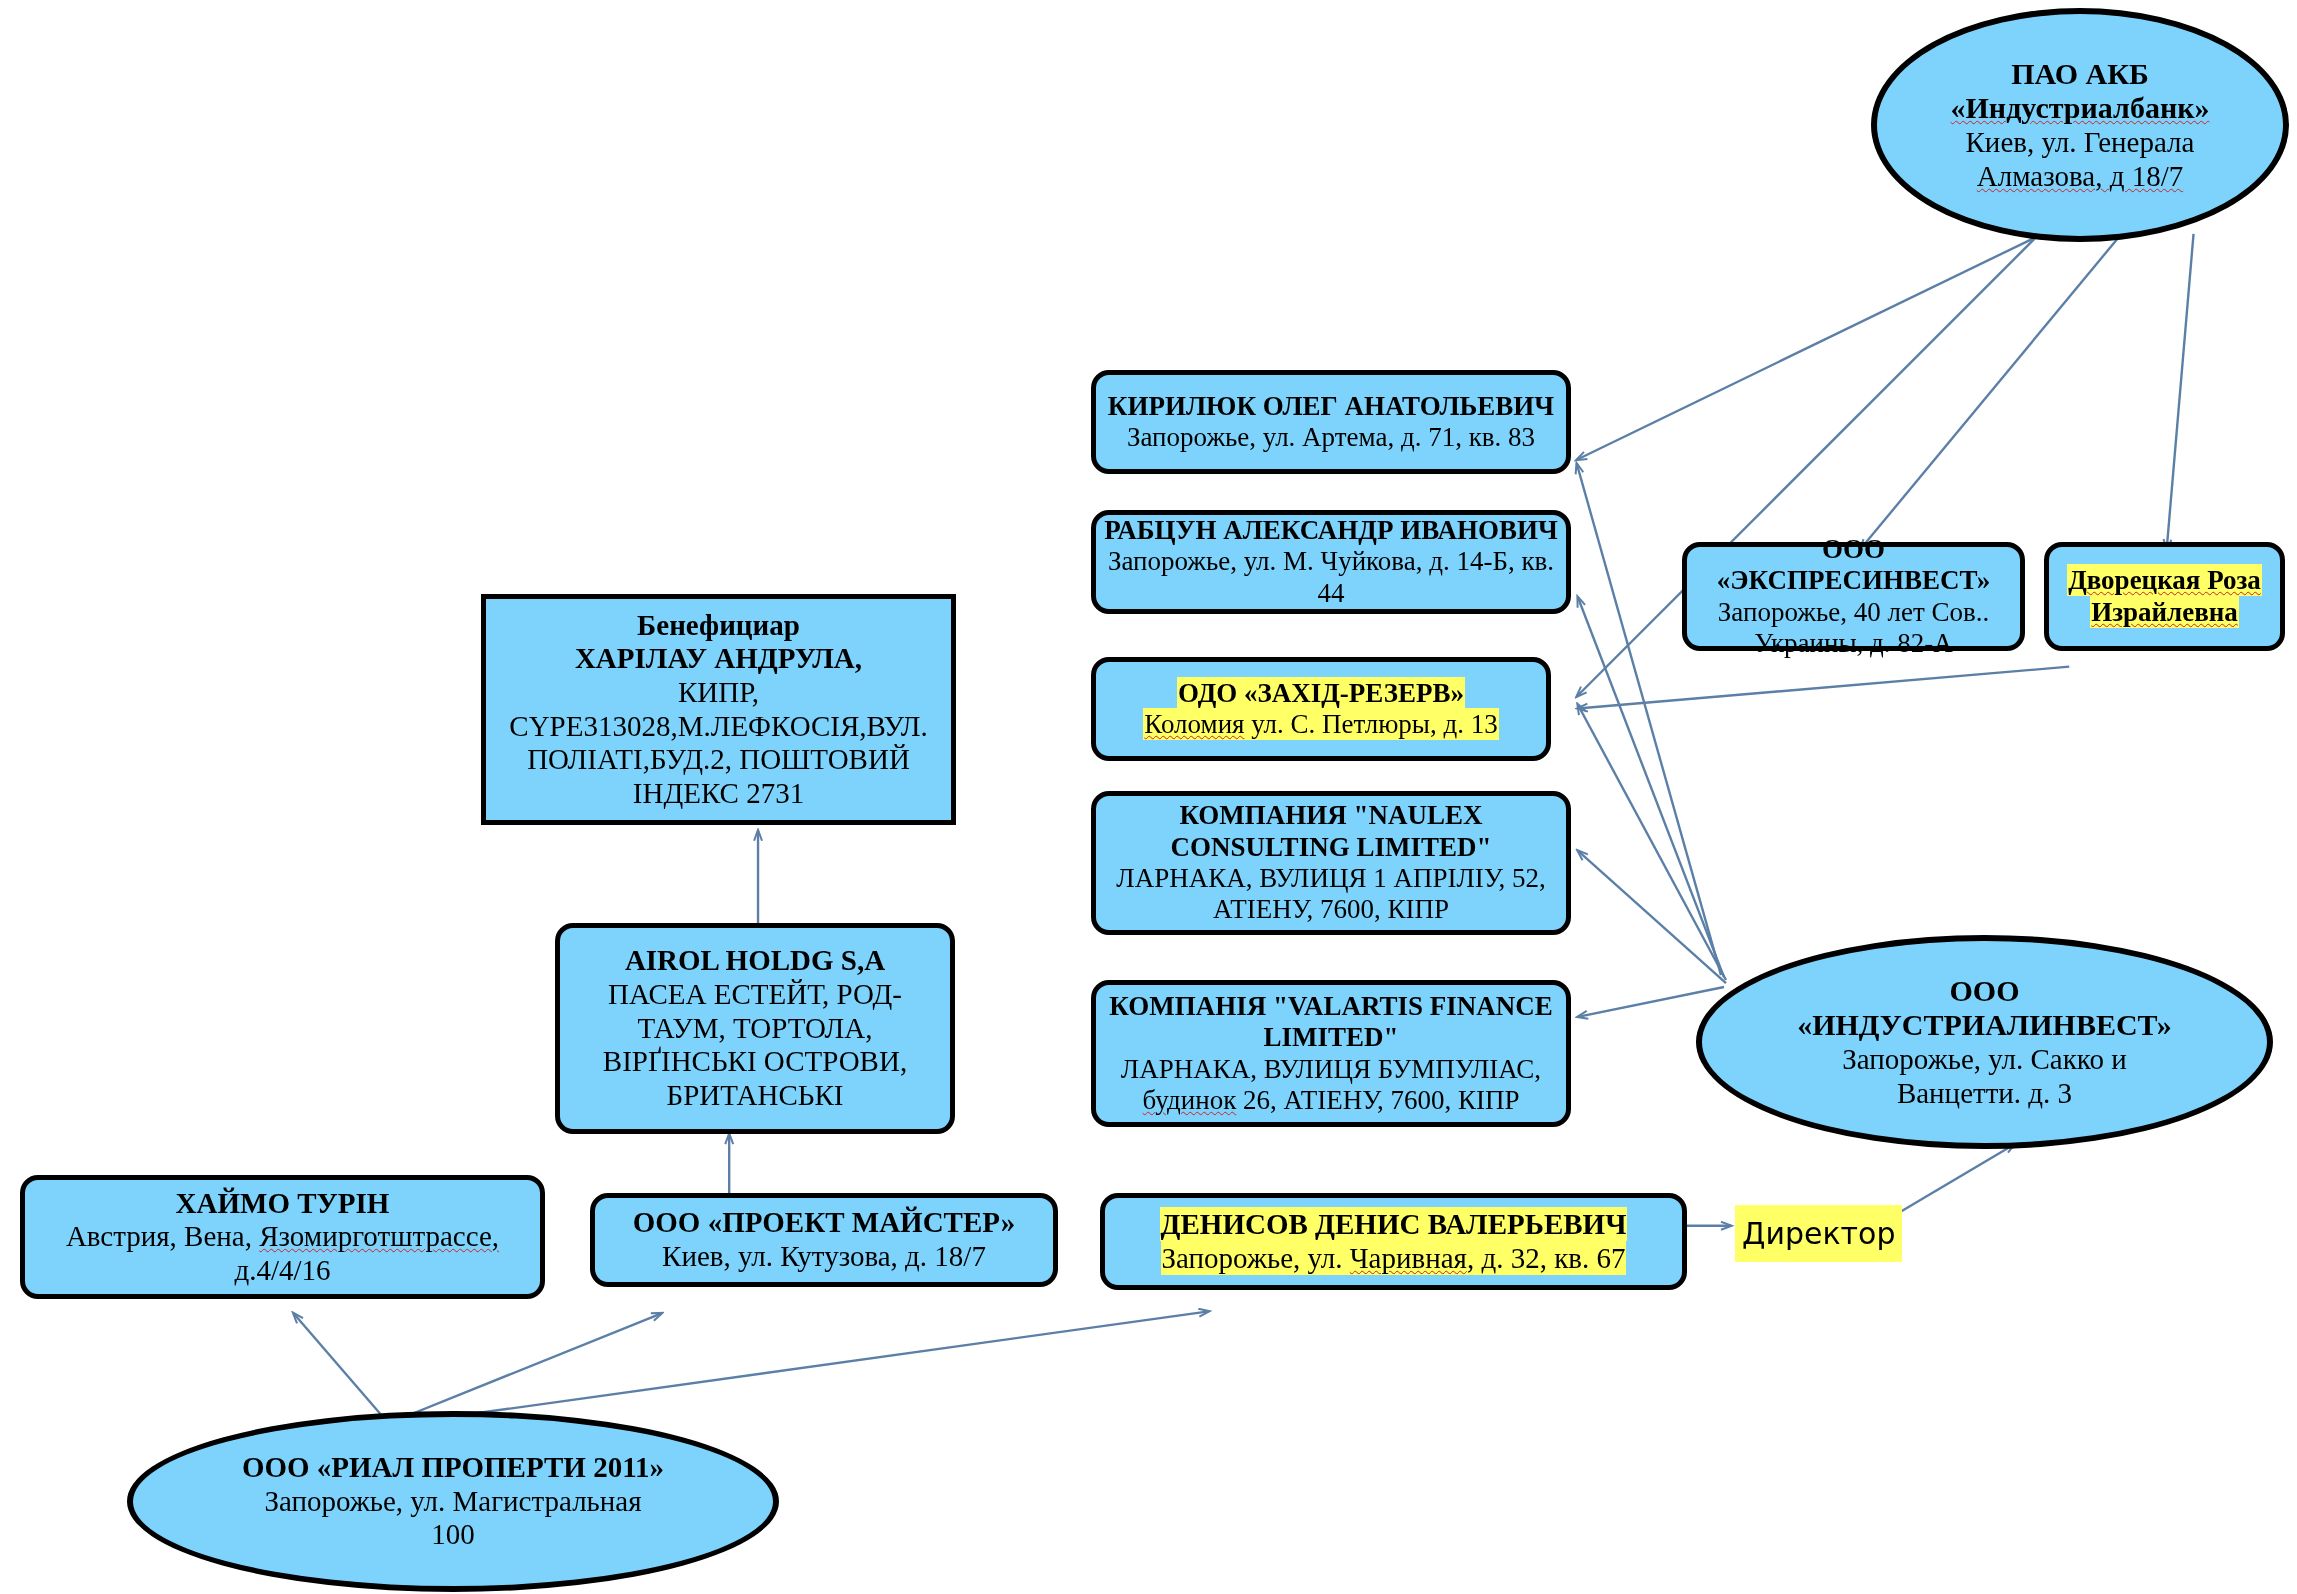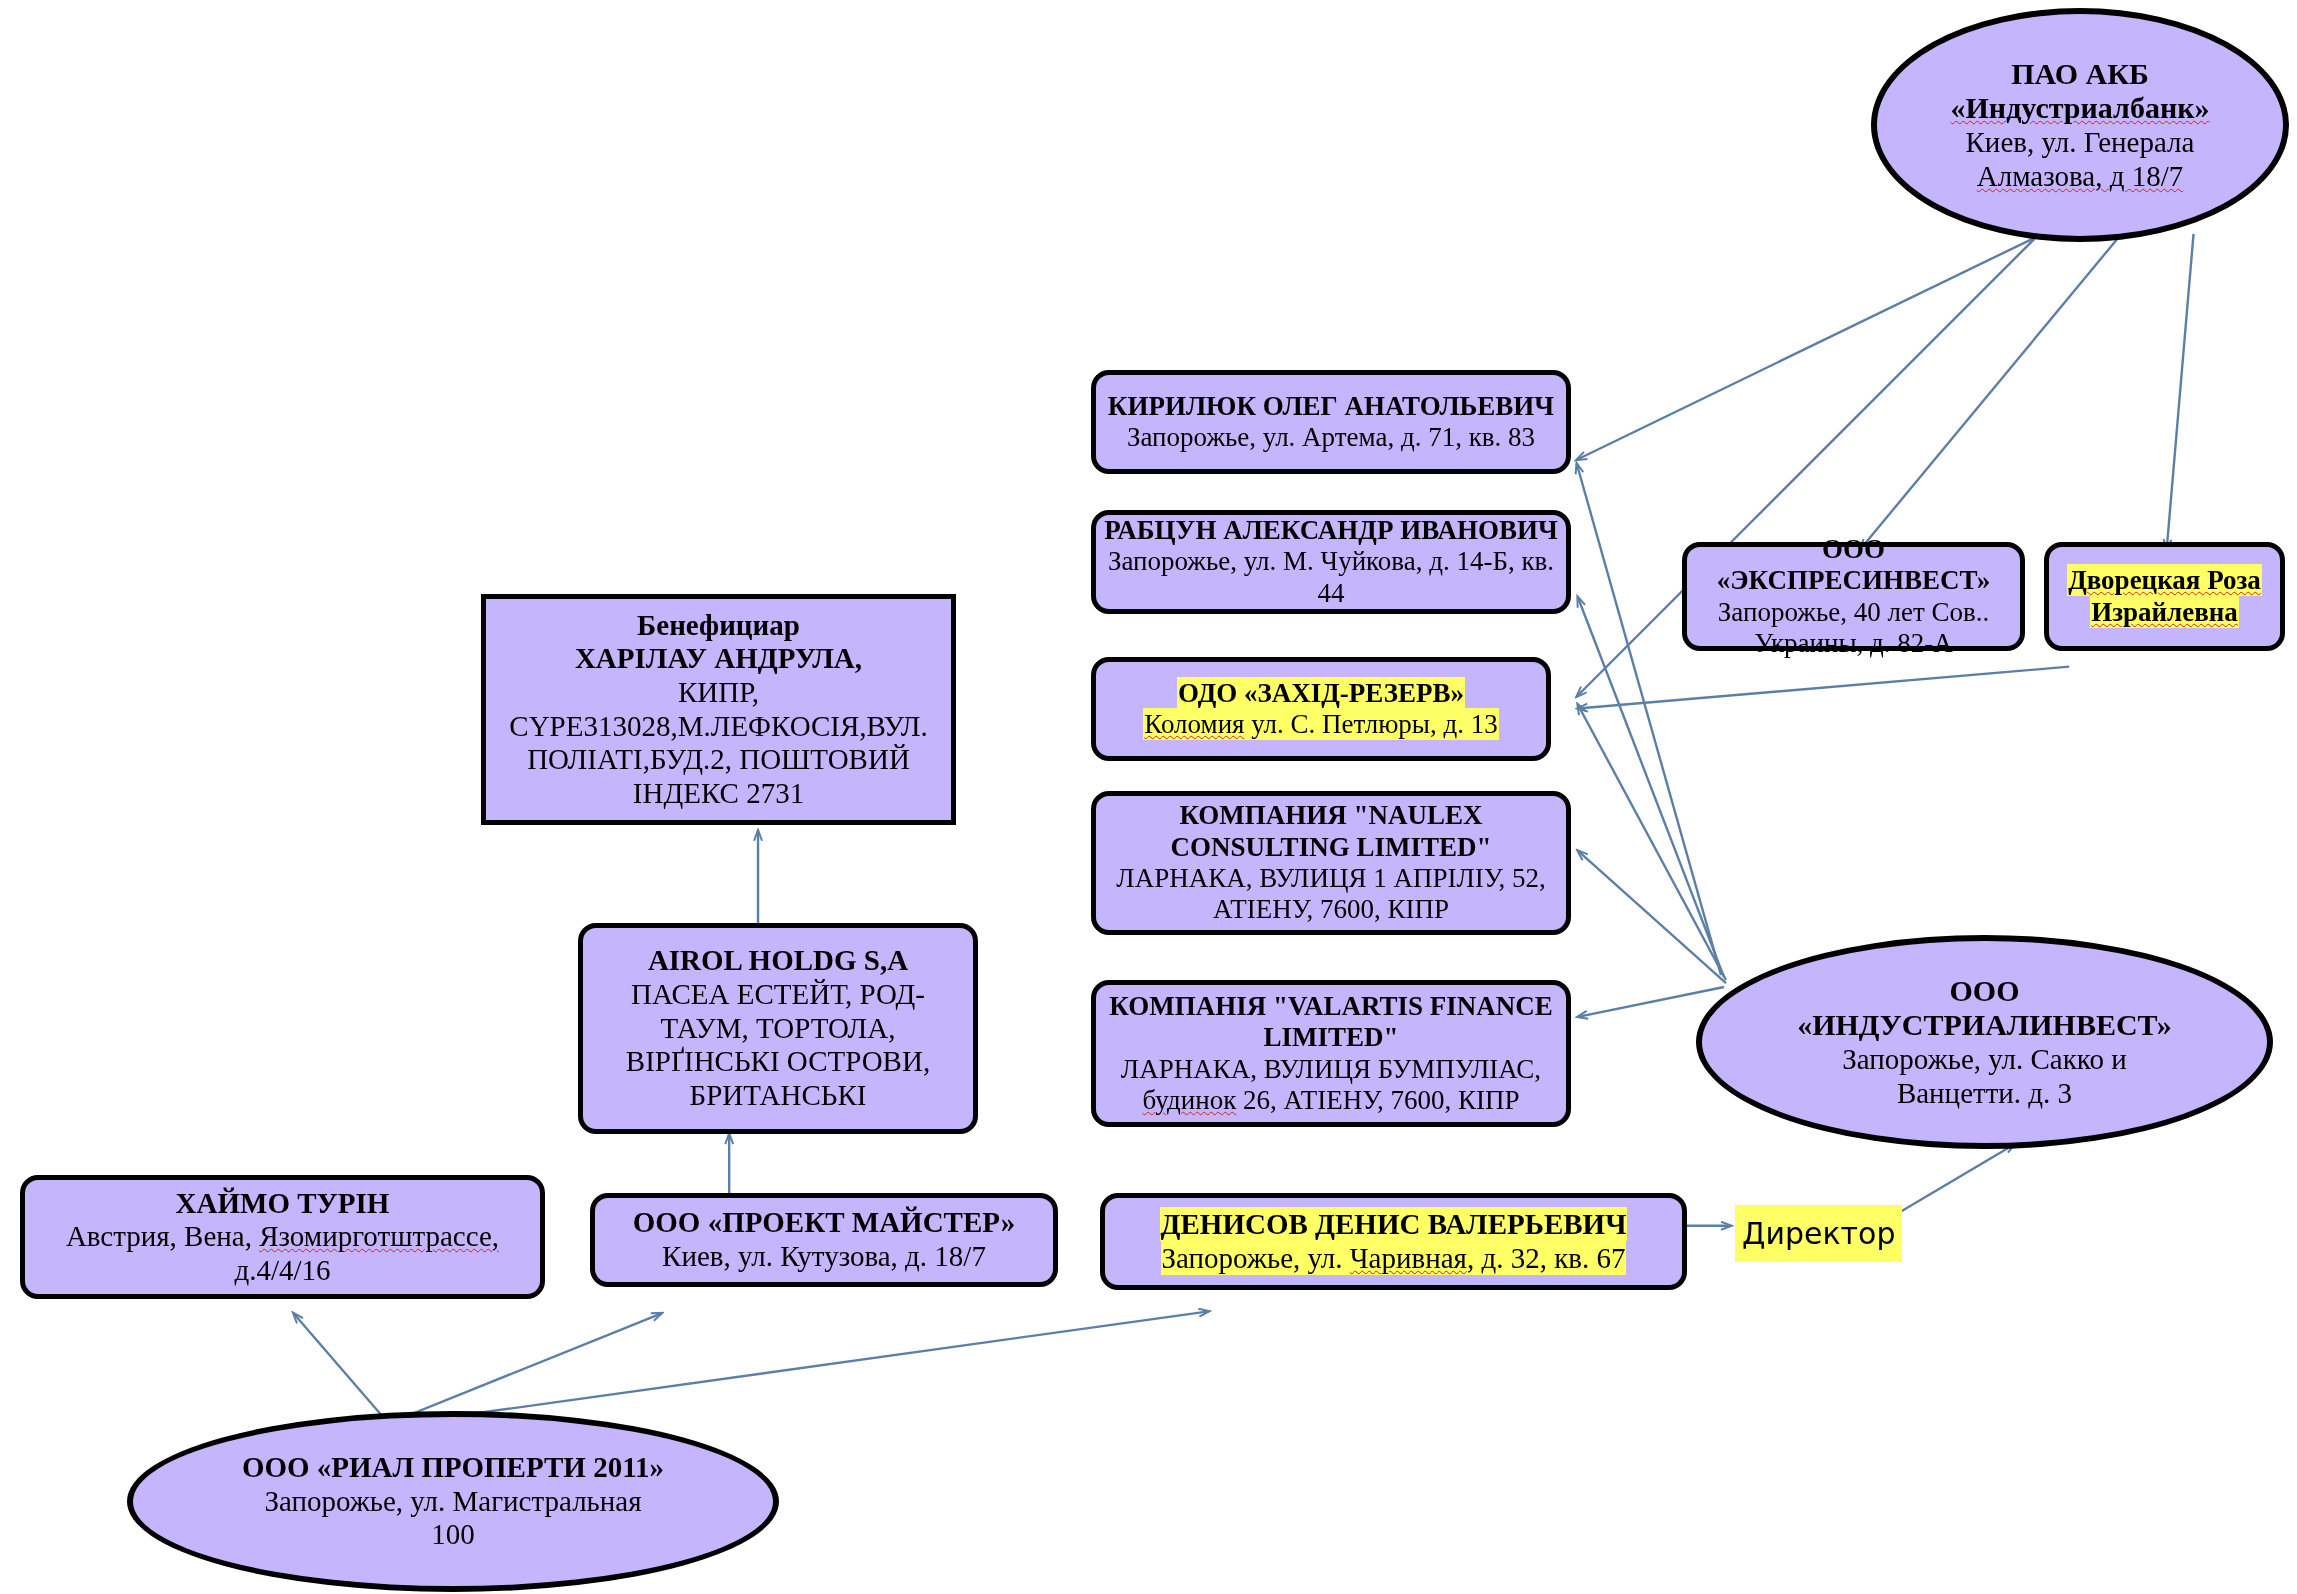--- a/index.html
+++ b/index.html
@@ -23,21 +23,21 @@
     pointer-events: none;
   }
   .node {
     position: absolute;
     box-sizing: border-box;
     display: flex;
     flex-direction: column;
     align-items: center;
     justify-content: center;
     text-align: center;
-    background: #c4b5fd;
+    background: #7dd3fc;
     color: #000000;
     line-height: 1.16;
   }
   .box {
     border: 5px solid #000000;
     border-radius: 18px;
   }
   .box-sharp {
     border: 5px solid #000000;
     border-radius: 0;
@@ -190,21 +190,21 @@
 
   <div class="node box-sharp" style="left:481px; top:594px; width:475px; height:231px;">
     <div class="ttl sz29">Бенефициар</div>
     <div class="ttl sz29">ХАРІЛАУ АНДРУЛА,</div>
     <div class="sub sz29">КИПР,</div>
     <div class="sub sz29">CYPE313028,М.ЛЕФКОСІЯ,ВУЛ.</div>
     <div class="sub sz29">ПОЛІАТІ,БУД.2, ПОШТОВИЙ</div>
     <div class="sub sz29">ІНДЕКС 2731</div>
   </div>
 
-  <div class="node box" style="left:578px; top:923px; width:400px; height:211px;">
+  <div class="node box" style="left:555px; top:923px; width:400px; height:211px;">
     <div class="ttl sz29">AIROL HOLDG S,A</div>
     <div class="sub sz29">ПАСЕА ЕСТЕЙТ, РОД-</div>
     <div class="sub sz29">ТАУМ, ТОРТОЛА,</div>
     <div class="sub sz29">ВІРҐІНСЬКІ ОСТРОВИ,</div>
     <div class="sub sz29">БРИТАНСЬКІ</div>
   </div>
 
   <div class="node box" style="left:20px; top:1175px; width:525px; height:124px;">
     <div class="ttl sz29">ХАЙМО ТУРІН</div>
     <div class="sub sz29">

